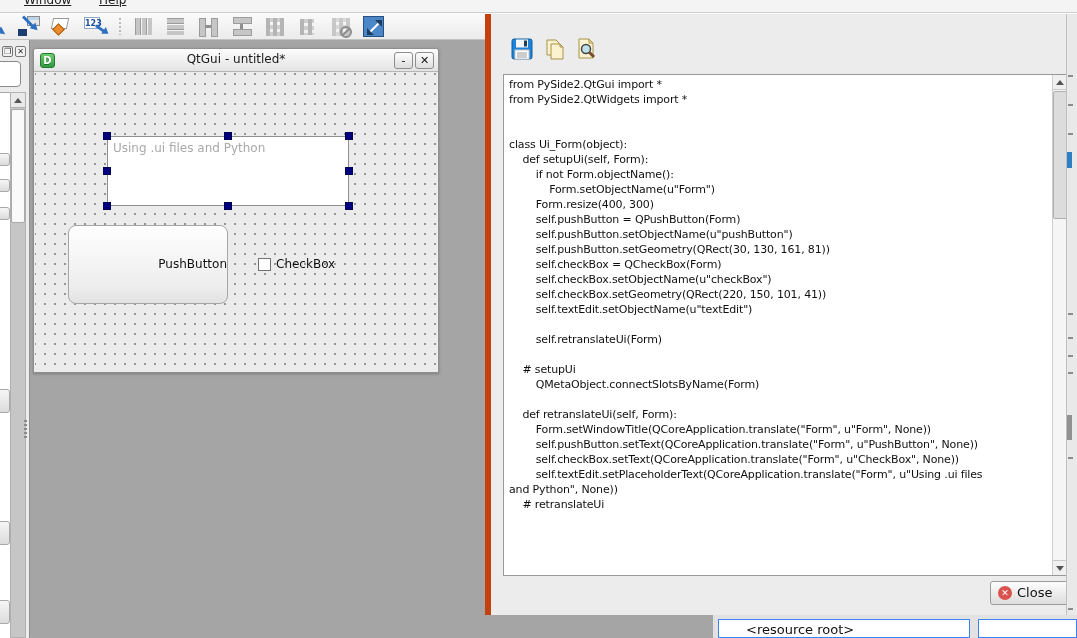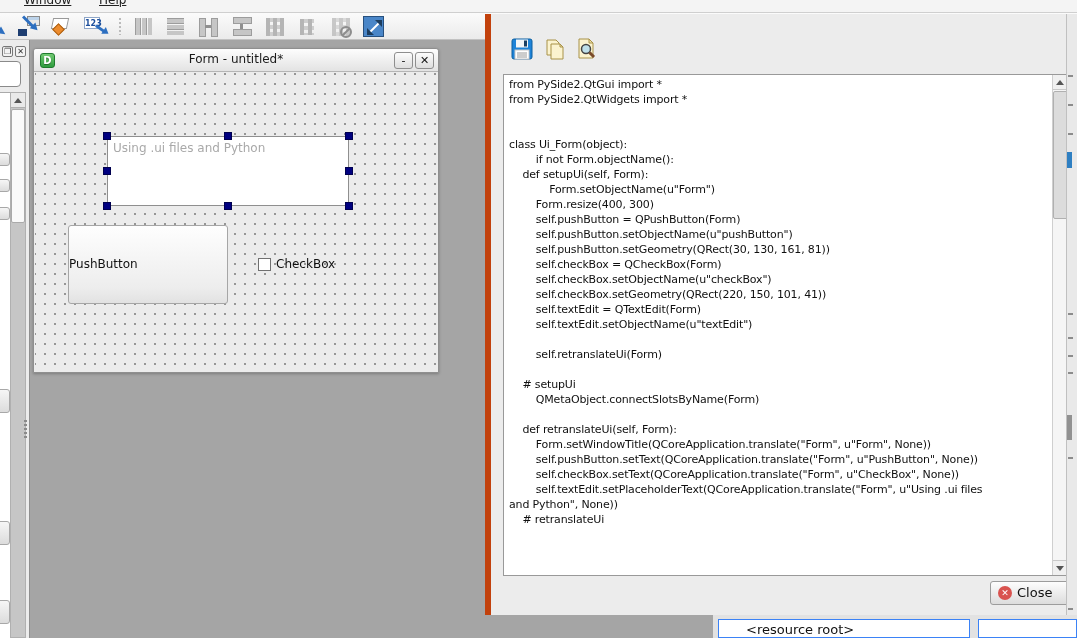--- a/index.html
+++ b/index.html
@@ -87,22 +87,22 @@
   .wtitle { position:absolute; left:0; right:0; top:3px; text-align:center; font-size:12px; color:#1a1a1a; }
   .winbtn { position:absolute; top:3px; width:19px; height:17px; background:linear-gradient(#fcfcfc,#dedede);
     border:1px solid #8e8e8e; border-radius:3px; text-align:center; font-size:11px; line-height:15px; color:#111; }
   .winbtn.close { font-weight:900; }
   .formbody { position:absolute; left:1px; top:23px; width:403px; height:300px; background:#ececec;
     background-image:radial-gradient(circle,#969696 1px, transparent 1.3px); background-size:10px 10px; background-position:5px 7px; }
   .tedit { position:absolute; left:72px; top:64px; width:242px; height:70px; background:#fff; border:1px solid #8f8f8f; }
   .tedit .ph { position:absolute; left:5px; top:4px; font-size:12px; color:#a9a9a9; }
   .handle { position:absolute; width:8px; height:8px; background:#000080; border:1px solid #00004f; z-index:4; }
   .pbtn { position:absolute; left:33px; top:153px; width:160px; height:79px;
-    background:linear-gradient(#fefefe,#ededed 80%,#e2e2e2); border:1px solid #a6a6a6; border-radius:3px;
-    font-size:12px; color:#111; text-align:left; line-height:77px; }
+    background:linear-gradient(#fefefe,#ededed 80%,#e2e2e2); border:1px solid #a6a6a6; border-radius:8px;
+    font-size:12px; color:#111; text-align:right; line-height:77px; }
   .cbox { position:absolute; left:223px; top:186px; width:13px; height:13px; background:#fff; border:1px solid #707070; }
   .cbox-label { position:absolute; left:241px; top:185px; font-size:12px; color:#111; }
 
   
   .codepanel { position:absolute; left:485px; top:14px; width:581px; height:601px; background:#ececec;
     border-left:6px solid #c2410c; z-index:2; }
   .cp-icon { position:absolute; top:24px; width:22px; height:22px; }
   .codebox { position:absolute; left:12px; top:60px; width:566px; height:502px; background:#fff; border:1px solid #999; overflow:hidden; }
   .codetext { position:absolute; left:5px; top:2px; right:18px; bottom:2px; overflow:hidden; }
   .code-line { white-space:pre; font-family:"DejaVu Sans","Liberation Sans",sans-serif;
@@ -213,21 +213,21 @@
           <div class="arrow-up-s"></div>
         </div>
       <div class="wbox-thumb"></div>
     </div>
     <div class="grip-dots"></div>
   </div>
 
   <div class="formwin">
     <div class="titlebar">
       <div class="dbadge">D</div>
-      <div class="wtitle">Form - untitled*</div>
+      <div class="wtitle">QtGui - untitled*</div>
       <div class="winbtn" style="left:360px;">-</div>
       <div class="winbtn close" style="left:381px;">✕</div>
     </div>
     <div class="formbody">
       <div class="tedit">
         <div class="ph">Using .ui files and Python</div>
       </div>
 
       <div class="handle" style="left:68px; top:60px;"></div>
       <div class="handle" style="left:189px; top:60px;"></div>
@@ -270,31 +270,30 @@
         <line x1="13.5" y1="14.5" x2="18" y2="19" stroke="#7a4a2a" stroke-width="3"></line>
       </svg>
     </div>
     <div class="codebox">
       <div class="codetext">
           <div class="code-line">from PySide2.QtGui import *</div>
           <div class="code-line">from PySide2.QtWidgets import *</div>
           <div class="code-line">&nbsp;</div>
           <div class="code-line">&nbsp;</div>
           <div class="code-line">class Ui_Form(object):</div>
+          <div class="code-line">    def setupUi(self, Form):</div>
           <div class="code-line">        if not Form.objectName():</div>
-          <div class="code-line">    def setupUi(self, Form):</div>
           <div class="code-line">            Form.setObjectName(u"Form")</div>
           <div class="code-line">        Form.resize(400, 300)</div>
           <div class="code-line">        self.pushButton = QPushButton(Form)</div>
           <div class="code-line">        self.pushButton.setObjectName(u"pushButton")</div>
           <div class="code-line">        self.pushButton.setGeometry(QRect(30, 130, 161, 81))</div>
           <div class="code-line">        self.checkBox = QCheckBox(Form)</div>
           <div class="code-line">        self.checkBox.setObjectName(u"checkBox")</div>
           <div class="code-line">        self.checkBox.setGeometry(QRect(220, 150, 101, 41))</div>
-          <div class="code-line">        self.textEdit = QTextEdit(Form)</div>
           <div class="code-line">        self.textEdit.setObjectName(u"textEdit")</div>
           <div class="code-line">&nbsp;</div>
           <div class="code-line">        self.retranslateUi(Form)</div>
           <div class="code-line">&nbsp;</div>
           <div class="code-line">    # setupUi</div>
           <div class="code-line">        QMetaObject.connectSlotsByName(Form)</div>
           <div class="code-line">&nbsp;</div>
           <div class="code-line">    def retranslateUi(self, Form):</div>
           <div class="code-line">        Form.setWindowTitle(QCoreApplication.translate("Form", u"Form", None))</div>
           <div class="code-line">        self.pushButton.setText(QCoreApplication.translate("Form", u"PushButton", None))</div>

